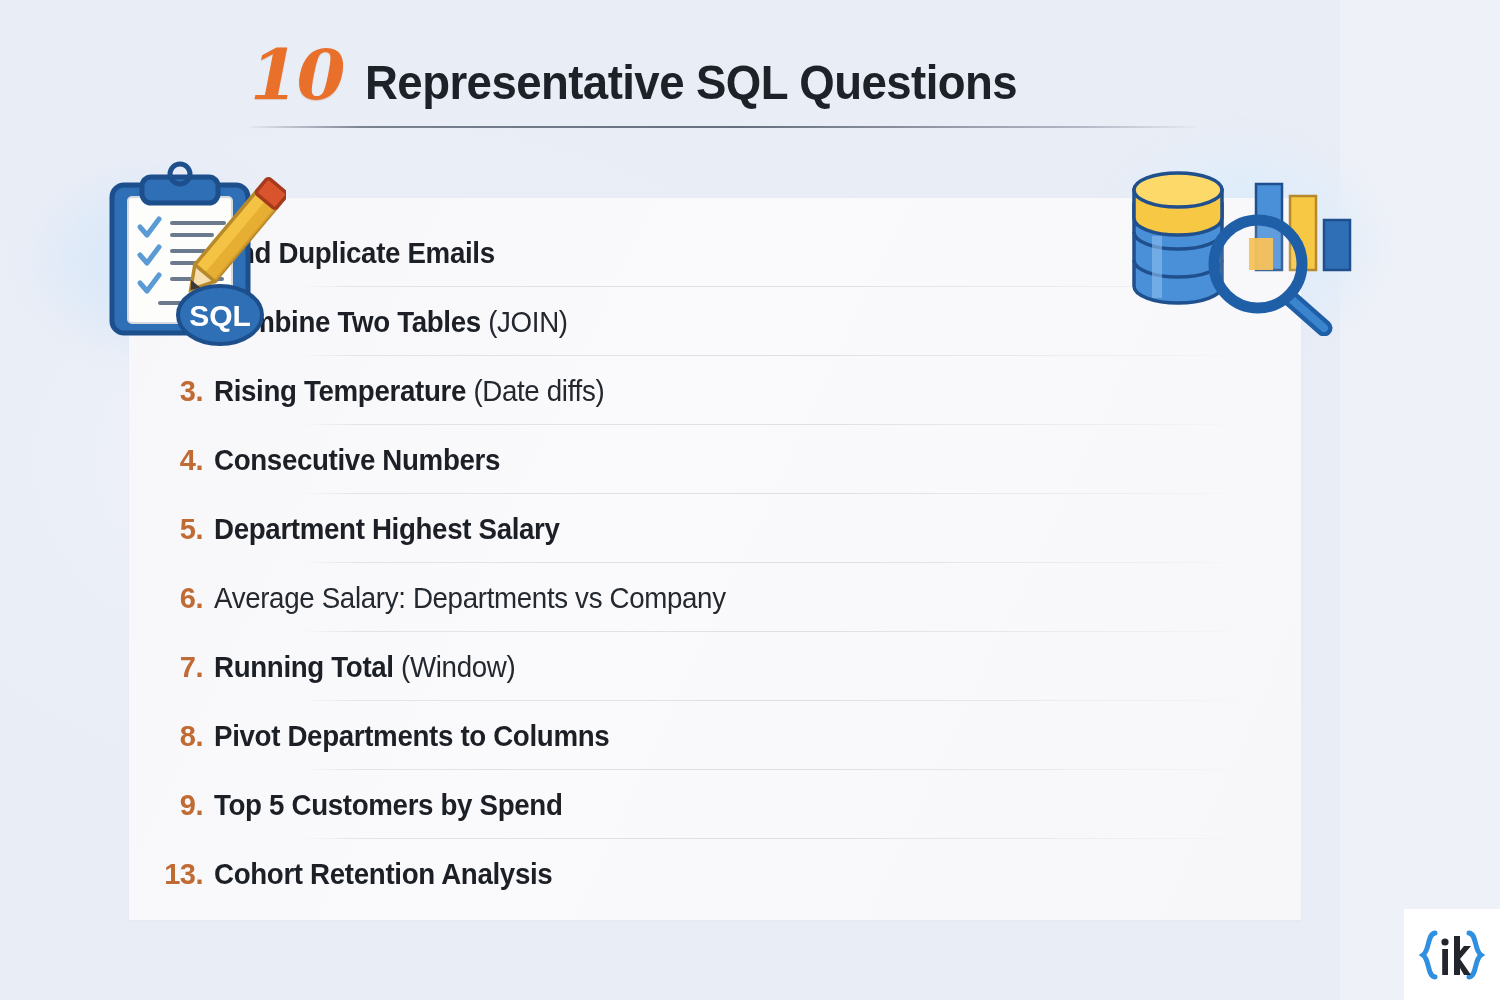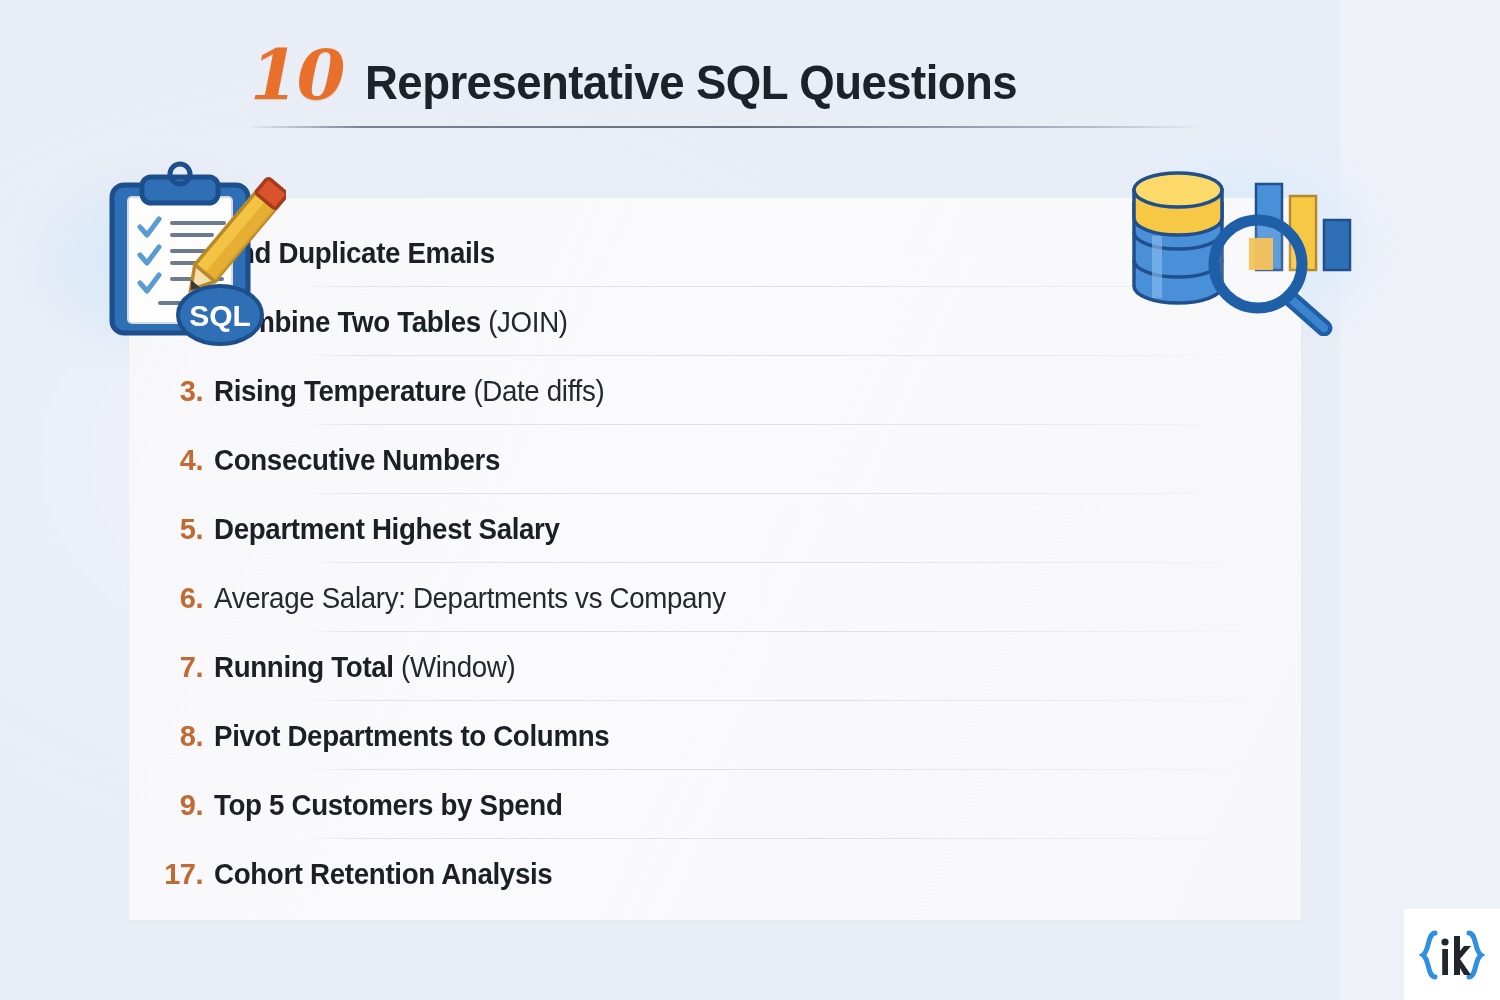--- a/index.html
+++ b/index.html
@@ -235,21 +235,21 @@
           <span class="row-num">8.</span>
           <span class="row-label"><span>Pivot Departments to Columns</span></span>
           <div class="row-sep"></div>
         </li>
         <li class="row" style="top: 573px;">
           <span class="row-num">9.</span>
           <span class="row-label"><span>Top 5 Customers by Spend</span></span>
           <div class="row-sep"></div>
         </li>
         <li class="row" style="top: 642px;">
-          <span class="row-num">17.</span>
+          <span class="row-num">13.</span>
           <span class="row-label"><span>Cohort Retention Analysis</span></span>
         </li>
       </ul>
   </div>
 
   <div id="icon-clipboard">
     <svg viewBox="0 0 196 196" xmlns="http://www.w3.org/2000/svg">
 
       <rect x="22" y="30" width="136" height="148" rx="12" fill="#2f6fb5" stroke="#1d4f8c" stroke-width="5"></rect>
 

